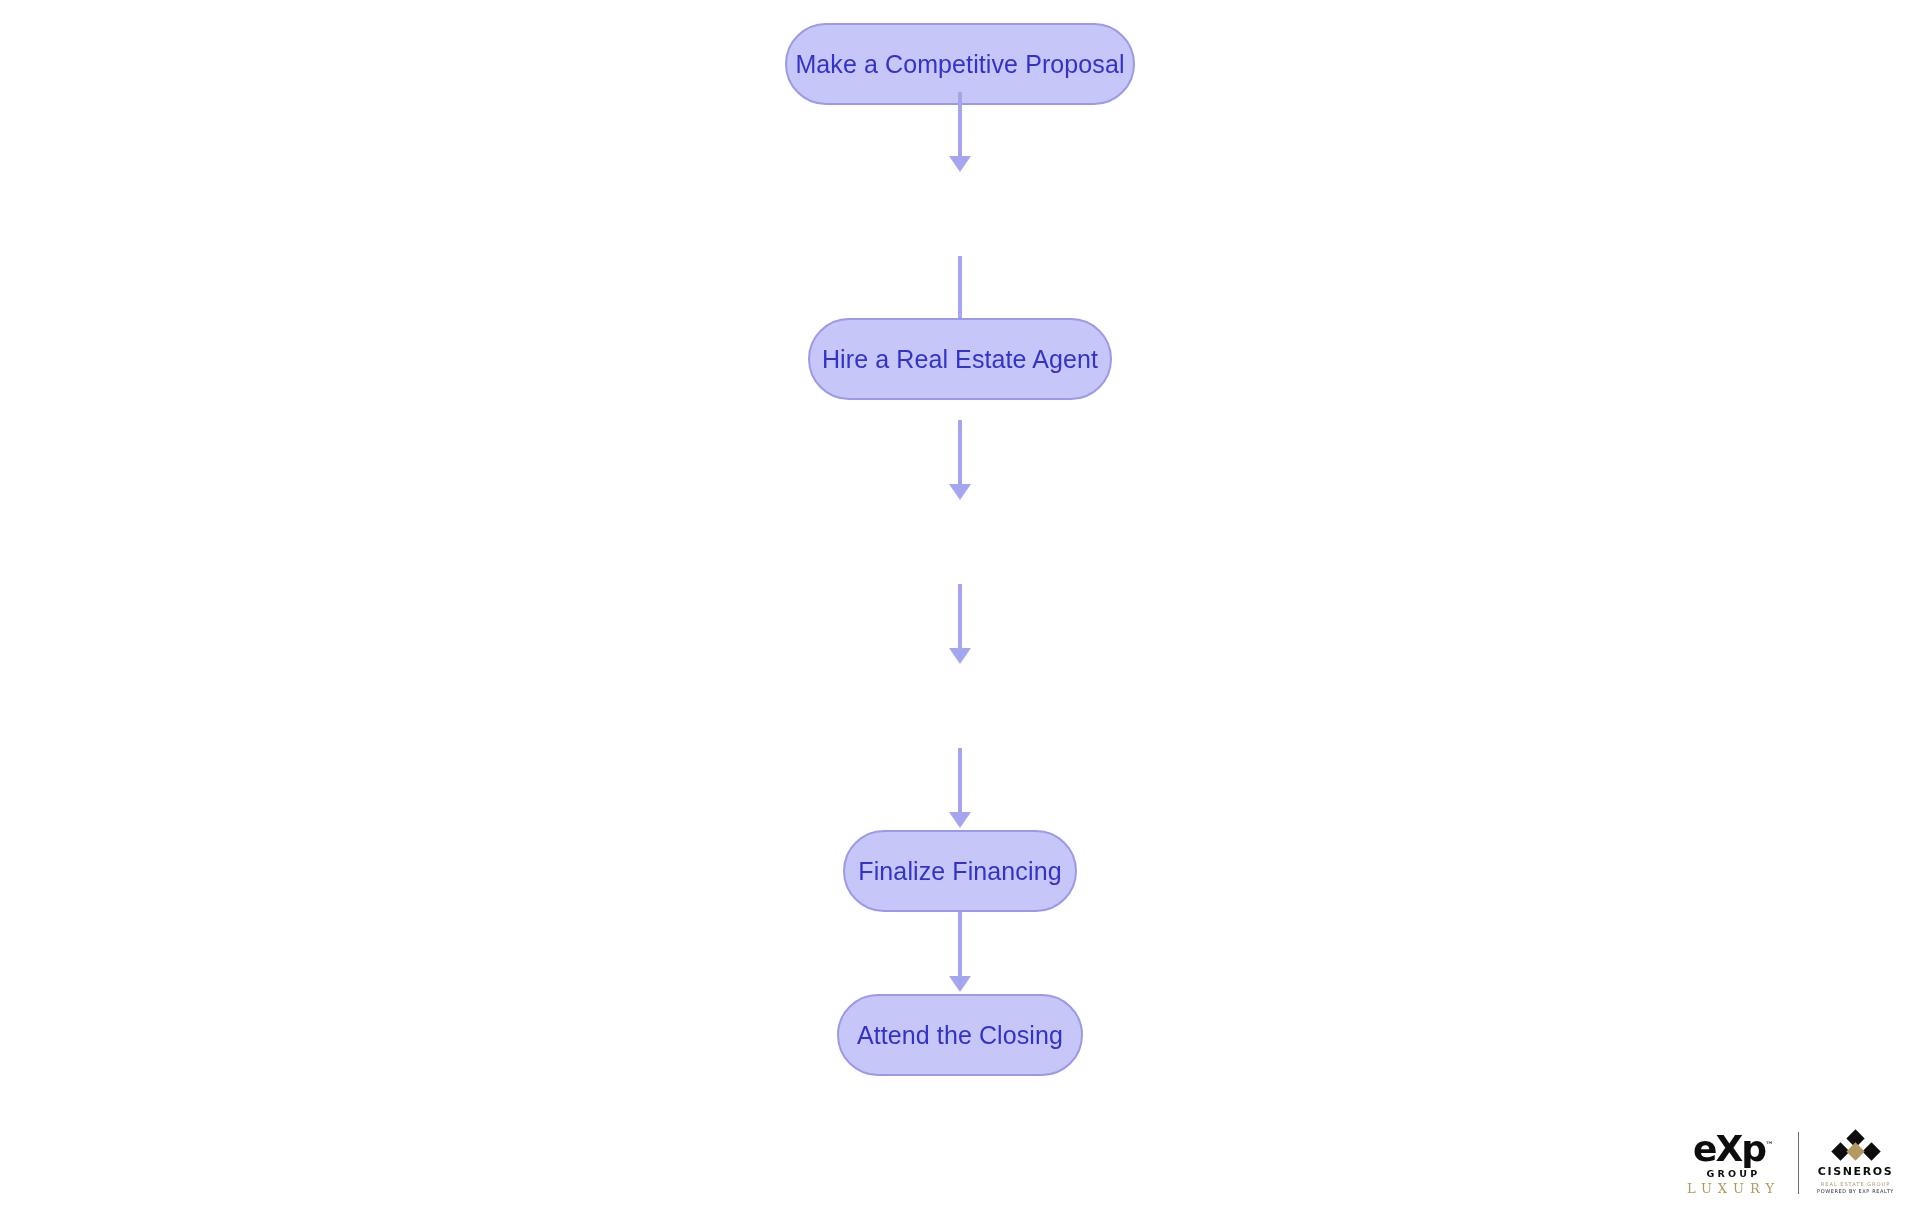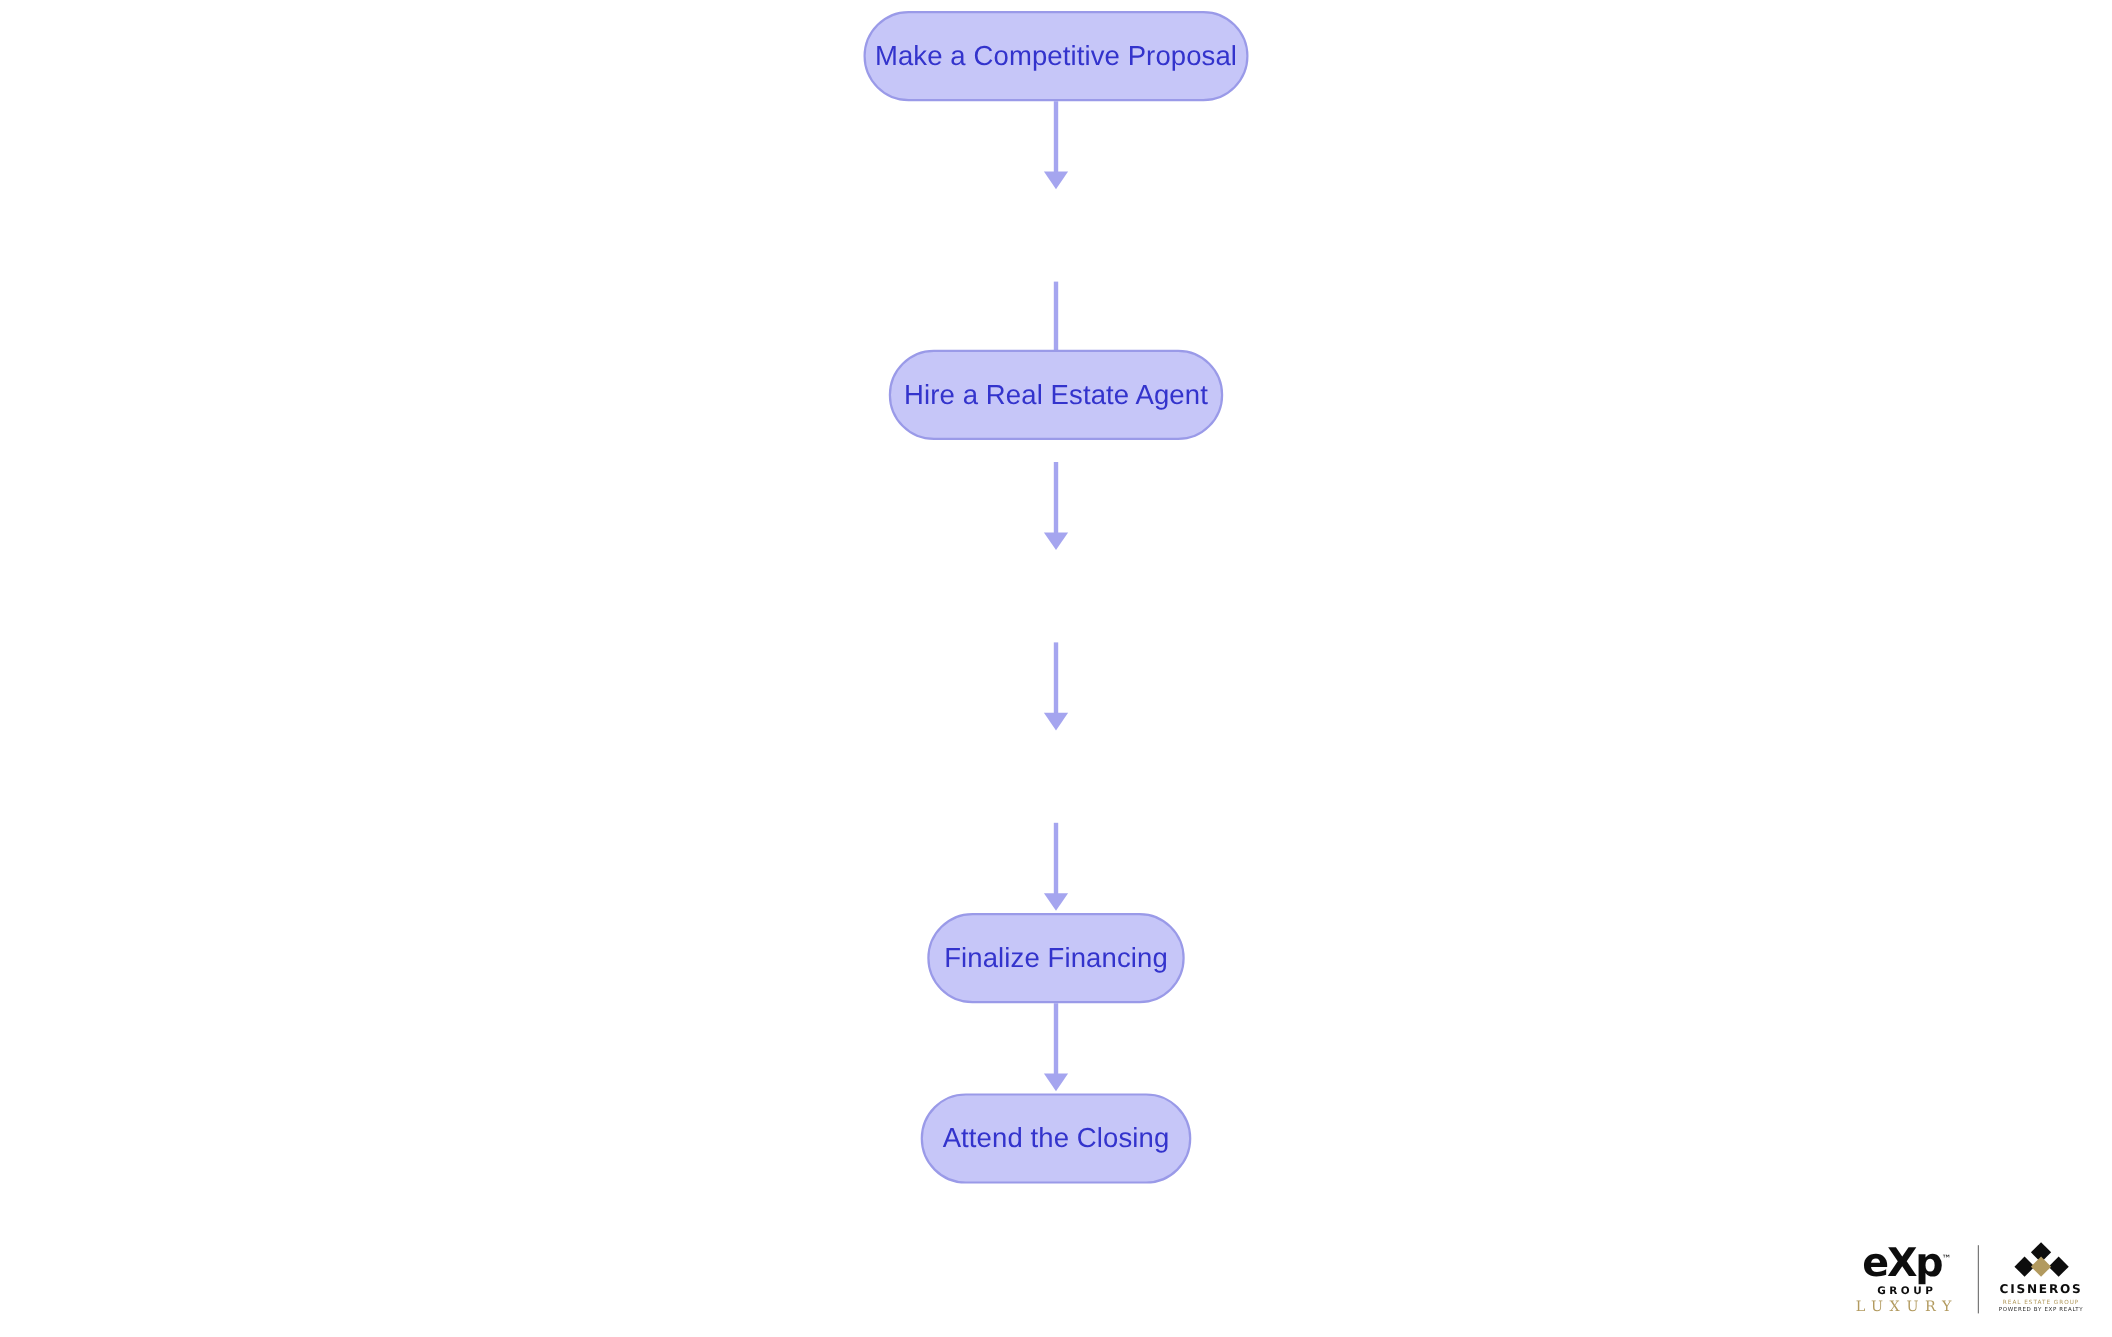--- a/index.html
+++ b/index.html
@@ -41,21 +41,21 @@
   .node-label {
     color: #3333cc;
     font-size: 25px;
     font-weight: 400;
     letter-spacing: 0.1px;
     line-height: 1;
     font-family: "Liberation Sans", sans-serif;
   }
 
   
-  .node.n0 { top: 10px;   width: 350px; }
+  .node.n0 { top: 23px;   width: 350px; }
   .node.n1 { top: 174px;  width: 282px; }
   .node.n2 { top: 318px;  width: 304px; }
   .node.n3 { top: 502px;  width: 286px; }
   .node.n4 { top: 666px;  width: 320px; }
   .node.n5 { top: 830px;  width: 234px; }
   .node.n6 { top: 994px;  width: 246px; }
 
   
   .connector {
     position: absolute;

